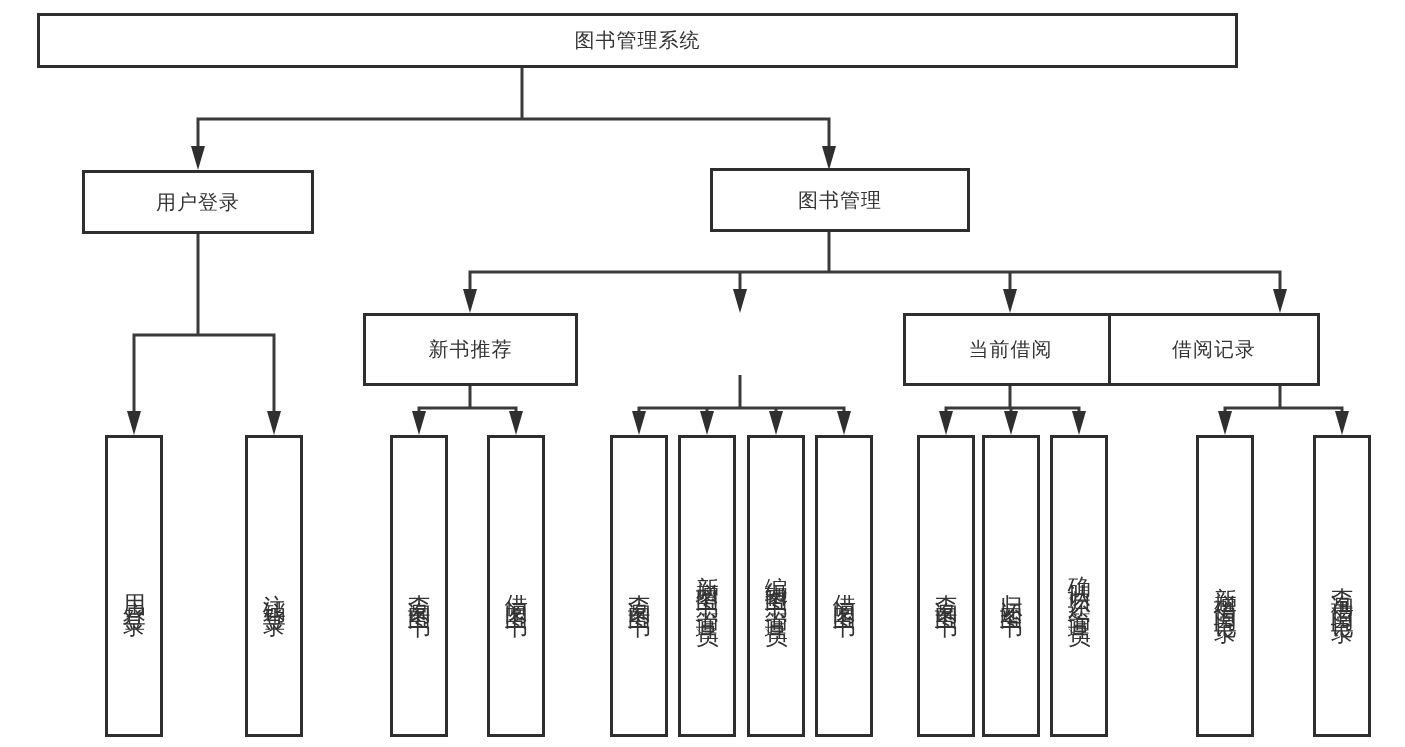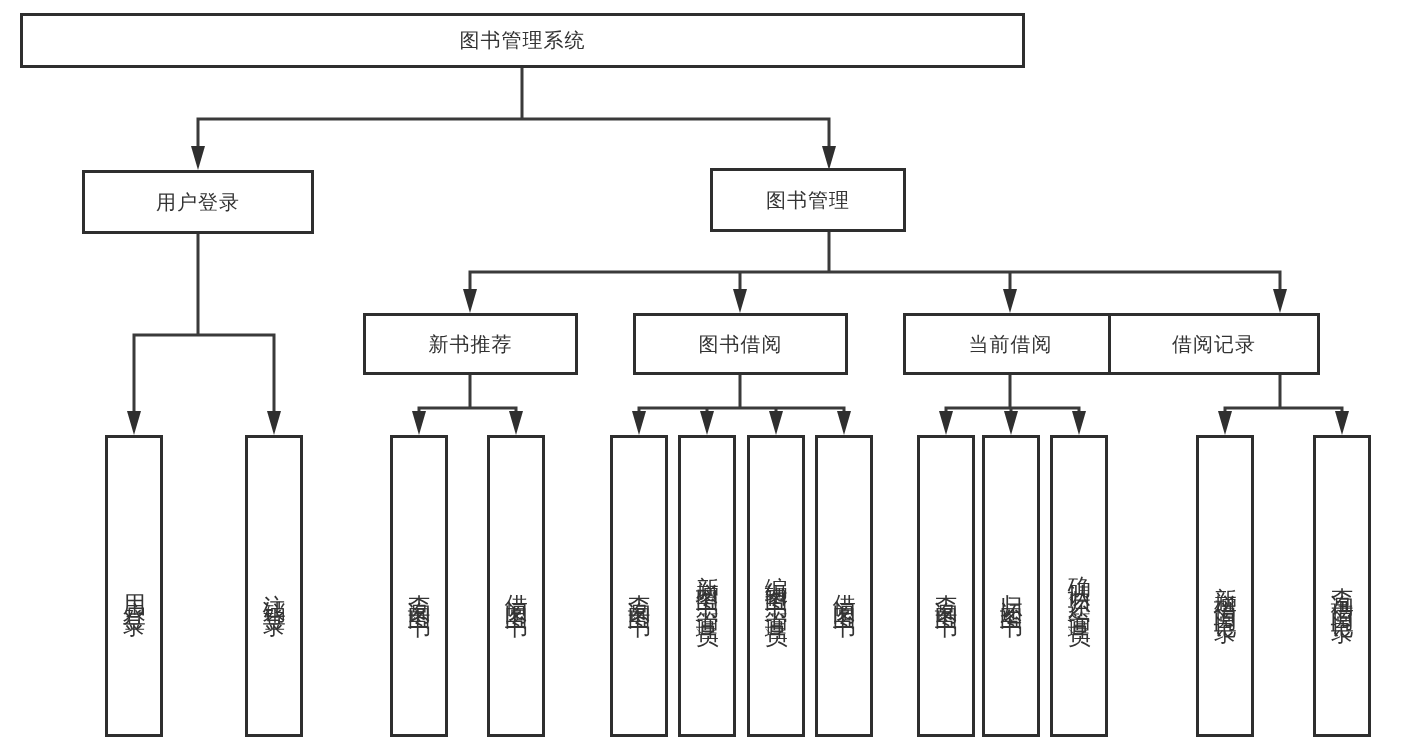--- a/index.html
+++ b/index.html
@@ -28,24 +28,24 @@
     border: 3px solid #2e2e2e;
     background: #ffffff;
     display: flex;
     align-items: center;
     justify-content: center;
     color: #333333;
     font-size: 20px;
     letter-spacing: 1px;
     white-space: nowrap;
   }
-  .node.root   { left: 20px;   top: 13px;  width: 1005px; height: 55px; text-align: center; }
+  .node.root   { left: 37px;   top: 13px;  width: 1201px; height: 55px; text-align: center; }
   .node.lv2a   { left: 82px;   top: 170px; width: 232px;  height: 64px; }
-  .node.lv2b   { left: 710px;  top: 168px; width: 196px;  height: 64px; }
-  .node.lv3    { top: 313px; width: 215px; height: 62px; }
+  .node.lv2b   { left: 710px;  top: 168px; width: 260px;  height: 64px; }
+  .node.lv3    { top: 313px; width: 215px; height: 73px; }
   .node.lv3a   { left: 363px; }
   .node.lv3b   { left: 633px; }
   .node.lv3c   { left: 903px; }
   .node.lv3d   { left: 1108px; width: 212px; }
   .node.leaf {
     top: 435px;
     width: 58px;
     height: 302px;
   }
   .leaf .vtext {
@@ -122,23 +122,20 @@
   <div class="node lv2a">
     <span>用户登录</span>
   </div>
   <div class="node lv2b">
     <span>图书管理</span>
   </div>
 
   <div class="node lv3 lv3a">
     <span>新书推荐</span>
   </div>
-  <div class="node lv3 lv3b">
-    <span>图书借阅</span>
-  </div>
   <div class="node lv3 lv3c">
     <span>当前借阅</span>
   </div>
   <div class="node lv3 lv3d">
     <span>借阅记录</span>
   </div>
 
   <div class="node leaf" style="left:105px">
     <span class="vtext">用户登录</span>
   </div>

